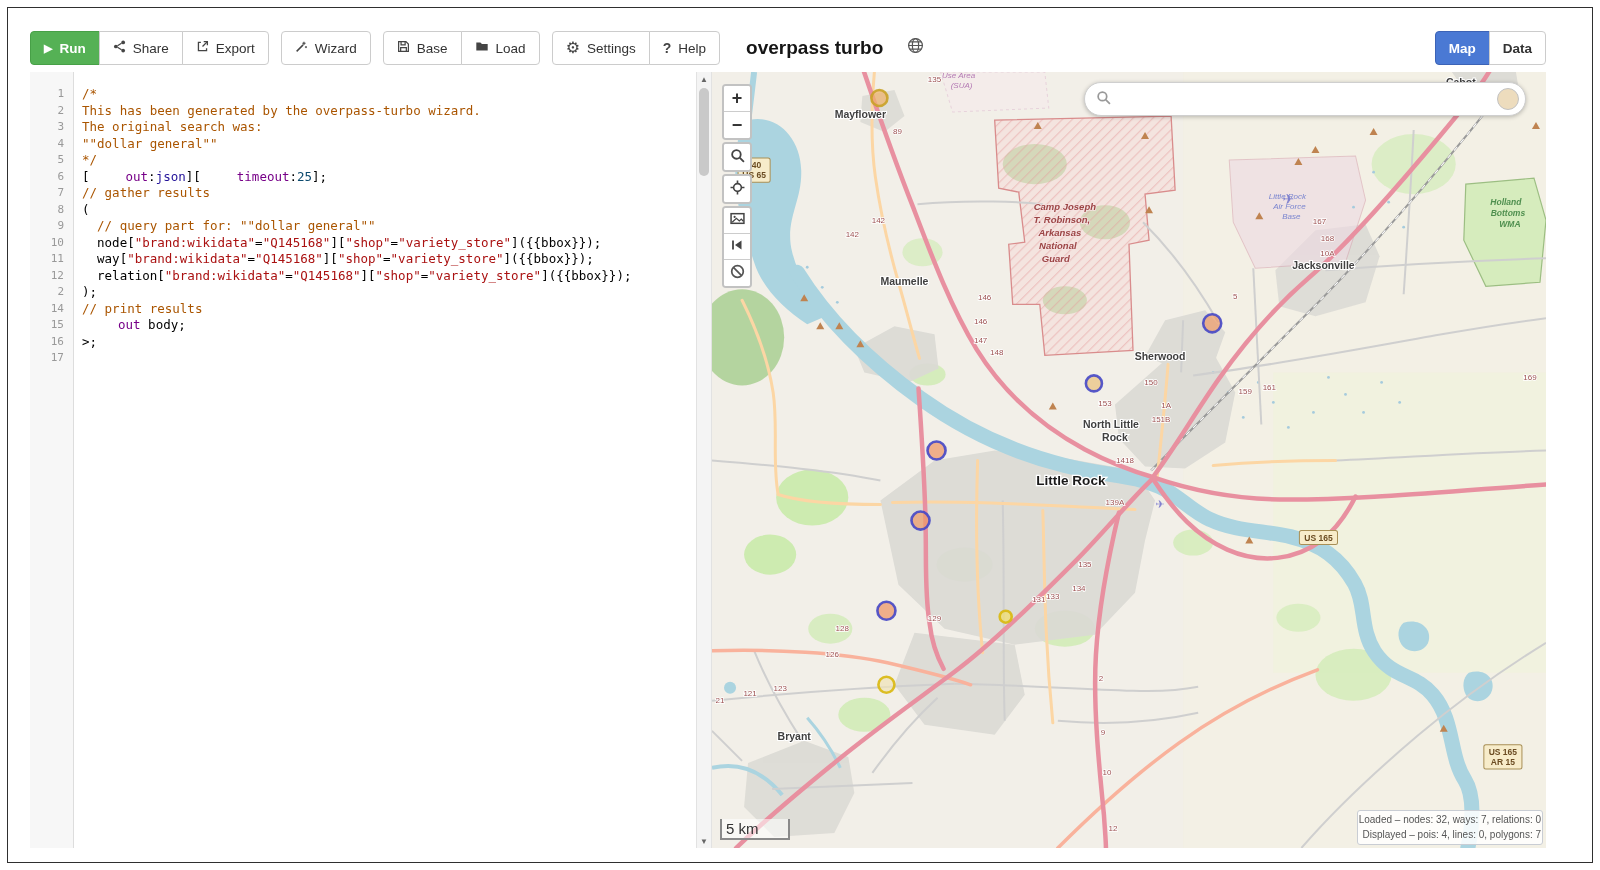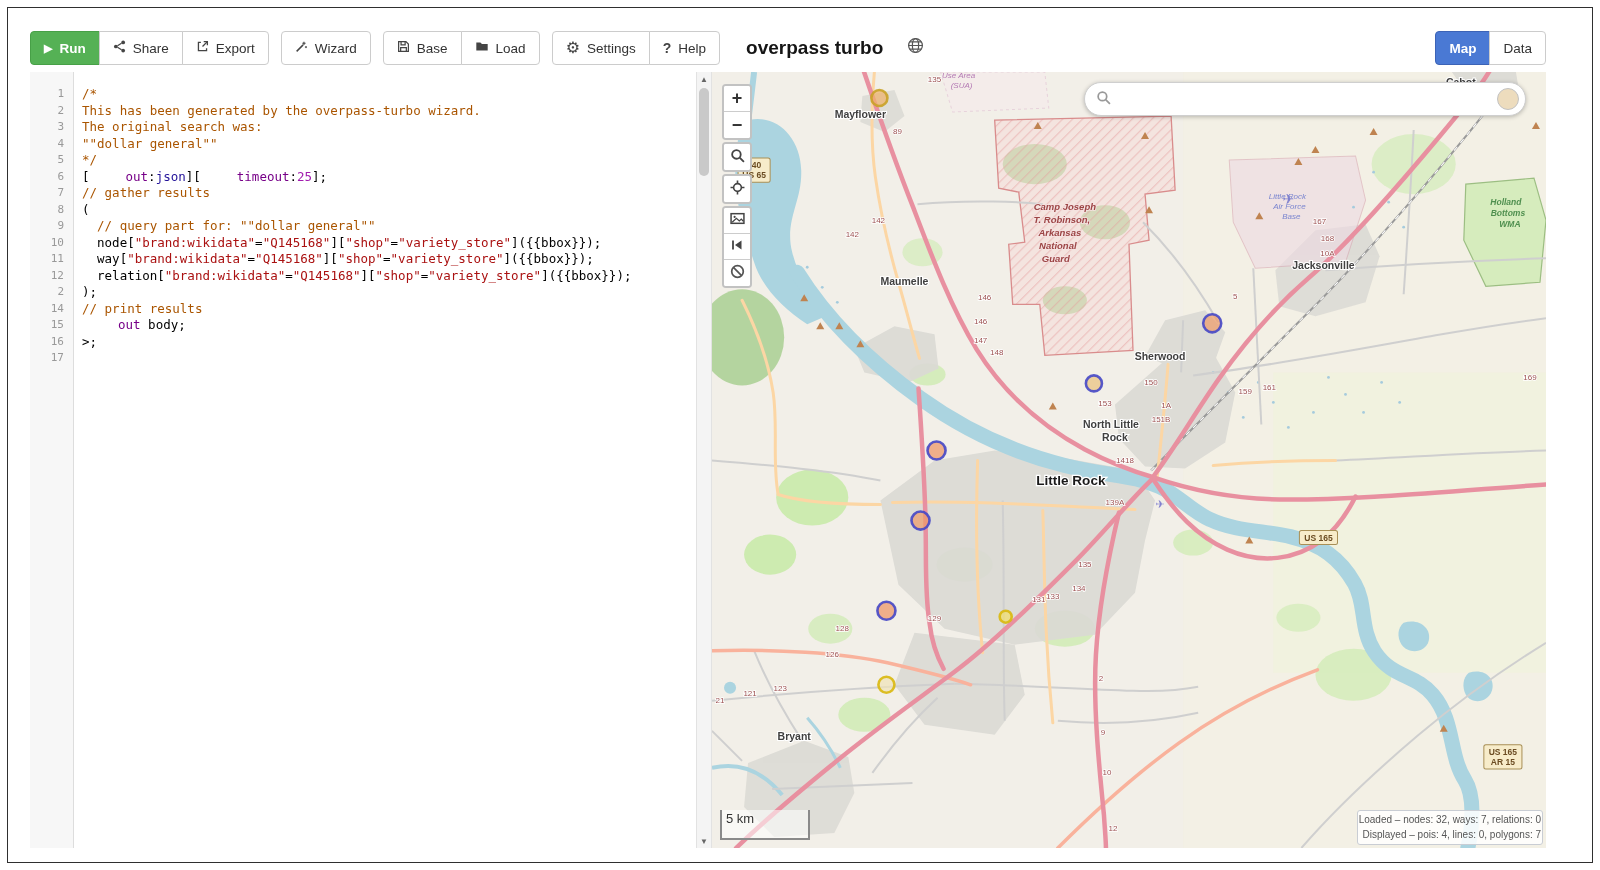--- a/index.html
+++ b/index.html
@@ -13,36 +13,36 @@
   .btn-group .btn{border-radius:0;margin-left:-1px;}
   .btn-group .btn:first-child{border-radius:4px 0 0 4px;margin-left:0;}
   .btn-group .btn:last-child{border-radius:0 4px 4px 0;}
   .btn-run{background:#55b155;border-color:#47a047;color:#fff;font-weight:600;}
   .play-glyph{font-size:11px;line-height:1;}
   .gear-glyph{font-size:16px;line-height:1;color:#444;}
   .help-glyph{font-weight:700;font-size:14px;color:#444;}
   .app-title{font-size:19px;font-weight:700;color:#151515;margin-left:14px;display:flex;align-items:center;gap:24px;}
   .right-group{margin-left:auto;}
   .btn-map{background:#4a79d4;border-color:#3c63b6;color:#fff;font-weight:700;}
-  .btn-data{font-weight:400;}
+  .btn-data{font-weight:700;}
 
   
   .main{display:flex;height:calc(100% - 48px);margin-top:2px;}
 
   
   .editor{width:666px;display:flex;background:#fff;overflow:hidden;}
   .gutter{width:44px;background:#f7f7f7;border-right:1px solid #ddd;padding-top:14px;box-sizing:border-box;}
   .gutter-num{font:11px "DejaVu Sans Mono",monospace;color:#999;text-align:right;padding-right:9px;height:16.5px;line-height:16.5px;}
   .codearea{flex:1;padding:14px 0 0 8px;overflow:hidden;}
   .cm-line{font:12.5px "DejaVu Sans Mono",monospace;color:#000;height:16.5px;line-height:16.5px;white-space:pre;}
   .cm-comment{color:#a50;}
   .cm-string{color:#a11;}
   .cm-keyword{color:#708;margin-left:36px;}
   .cm-atom{color:#219;}
-  .cm-number{color:#a21caf;}
+  .cm-number{color:#0c4a6e;}
 
   
   .vscroll{width:14px;background:#f4f4f4;border-left:1px solid #e2e2e2;border-right:1px solid #e2e2e2;position:relative;}
   .sb-arrow{position:absolute;left:0;width:100%;height:14px;display:flex;align-items:center;justify-content:center;font-size:8px;color:#666;cursor:pointer;}
   .sb-up{top:0;}
   .sb-down{bottom:0;}
   .sb-thumb{position:absolute;top:16px;left:2px;right:2px;height:88px;background:#c9c9c9;border-radius:6px;cursor:pointer;}
 
   
   .map{flex:1;position:relative;background:#f2efe8;overflow:hidden;}
@@ -60,22 +60,22 @@
   .leaflet-group{position:absolute;left:10px;border:2px solid rgba(0,0,0,.24);border-radius:4px;overflow:hidden;background:#fff;z-index:5;}
   .lbtn{width:26px;height:26px;display:flex;align-items:center;justify-content:center;background:#fff;
         border-bottom:1px solid #ccc;font-weight:700;font-size:18px;color:#333;cursor:pointer;box-sizing:border-box;}
   .leaflet-group .lbtn:last-child{border-bottom:none;}
 
   .geocoder{position:absolute;top:10px;left:372px;right:20px;height:34px;background:#fff;border:1px solid #cfcfcf;
             border-radius:17px;box-shadow:0 1px 4px rgba(0,0,0,.25);display:flex;align-items:center;padding:0 6px 0 11px;z-index:5;box-sizing:border-box;}
   .geocoder input{flex:1;border:none;outline:none;font-size:13px;background:transparent;margin-left:8px;}
   .geo-circle{width:22px;height:22px;border-radius:50%;background:#eddcbd;border:1px solid #c2c2c2;box-sizing:border-box;}
 
-  .scalebar{position:absolute;left:8px;bottom:8px;width:90px;box-sizing:border-box;background:rgba(255,255,255,.55);
-            border:2px solid #8a8a8a;border-top:none;font-size:13px;color:#333;padding:1px 4px 12px;z-index:5;}
+  .scalebar{position:absolute;left:8px;bottom:8px;width:70px;box-sizing:border-box;background:rgba(255,255,255,.55);
+            border:2px solid #8a8a8a;border-top:none;font-size:15px;color:#333;padding:1px 4px 1px;z-index:5;}
   .status{position:absolute;right:3px;bottom:3px;background:rgba(255,255,255,.85);border:1px solid #c9cdd4;border-radius:3px;
           padding:2px 1px;font-size:10px;color:#555;text-align:right;line-height:1.45;z-index:5;}
 </style>
 </head>
 <body>
 
 <div class="frame">
 
   <div class="toolbar">
     <div class="btn-group">

